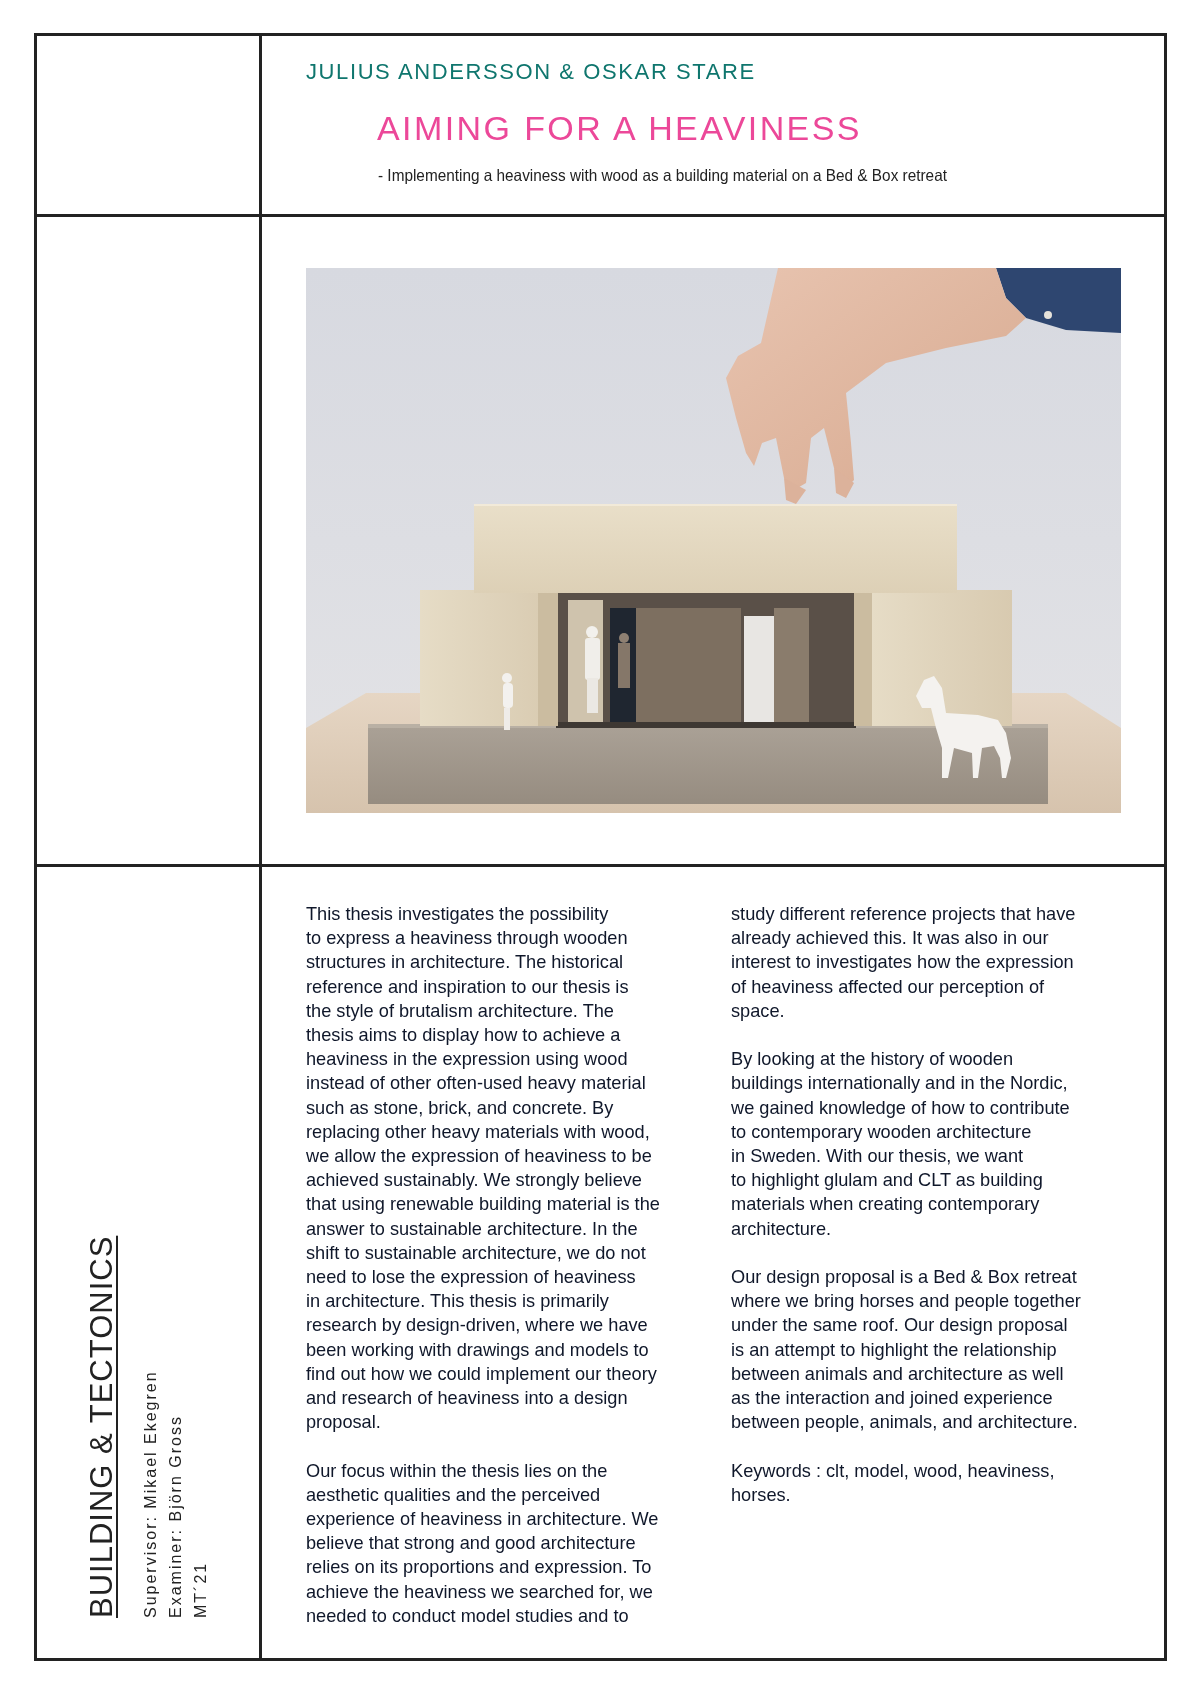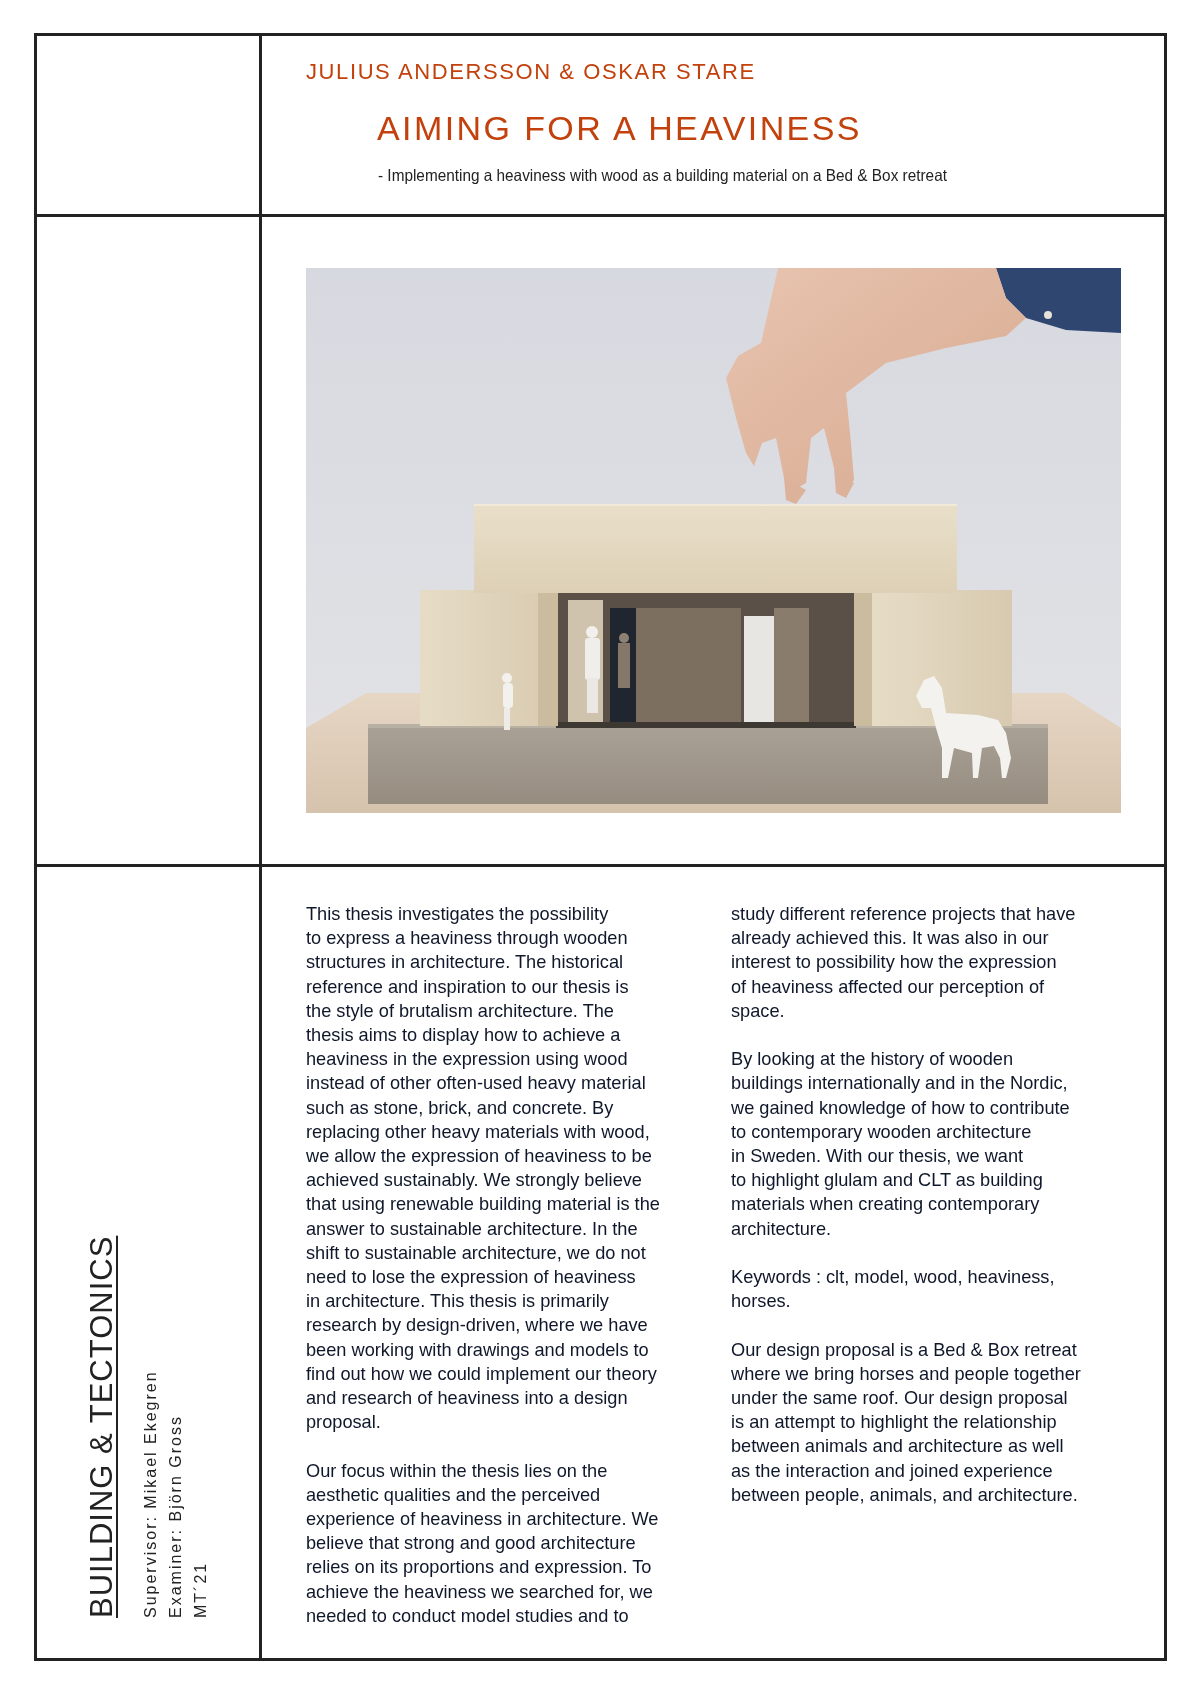--- a/index.html
+++ b/index.html
@@ -8,26 +8,26 @@
 
     .frame {
       position: absolute; left: 34px; top: 33px; width: 1133px; height: 1628px;
       border: 3px solid #222222;
     }
     .vline { position: absolute; background: #222222; }
     .hline { position: absolute; background: #222222; }
 
     .authors {
       position: absolute; left: 306px; top: 59px;
-      font-size: 22px; letter-spacing: 1.6px; color: #c2410c;
+      font-size: 22px; letter-spacing: 1.6px; color: #0f766e;
       white-space: nowrap;
     }
     .title {
       position: absolute; left: 377px; top: 109px;
-      font-size: 34px; letter-spacing: 2.4px; color: #c2410c;
+      font-size: 34px; letter-spacing: 2.4px; color: #ec4899;
       white-space: nowrap;
     }
     .subtitle {
       position: absolute; left: 378px; top: 166px;
       font-size: 16.5px; color: #222; white-space: nowrap;
       transform: scaleX(0.93); transform-origin: left top;
     }
 
     .hero {
       position: absolute; left: 306px; top: 268px; width: 815px; height: 545px;
@@ -171,40 +171,40 @@
 aesthetic qualities and the perceived
 experience of heaviness in architecture. We
 believe that strong and good architecture
 relies on its proportions and expression. To
 achieve the heaviness we searched for, we
 needed to conduct model studies and to</p>
 </div>
 <div class="col col-right">
   <p>study different reference projects that have
 already achieved this. It was also in our
-interest to possibility how the expression
+interest to investigates how the expression
 of heaviness affected our perception of
 space.</p>
   <p>By looking at the history of wooden
 buildings internationally and in the Nordic,
 we gained knowledge of how to contribute
 to contemporary wooden architecture
 in Sweden. With our thesis, we want
 to highlight glulam and CLT as building
 materials when creating contemporary
 architecture.</p>
-  <p>Keywords : clt, model, wood, heaviness,
-horses.</p>
   <p>Our design proposal is a Bed &amp; Box retreat
 where we bring horses and people together
 under the same roof. Our design proposal
 is an attempt to highlight the relationship
 between animals and architecture as well
 as the interaction and joined experience
 between people, animals, and architecture.</p>
+  <p>Keywords : clt, model, wood, heaviness,
+horses.</p>
 </div>
 
 <div class="side">
   <span class="side-dept">BUILDING &amp; TECTONICS</span>
   <span class="side-meta">Supervisor: Mikael Ekegren</span>
   <span class="side-meta" style="margin-top:0">Examiner: Björn Gross</span>
   <span class="side-meta" style="margin-top:0">MT´21</span>
 </div>
 
 </body></html>

